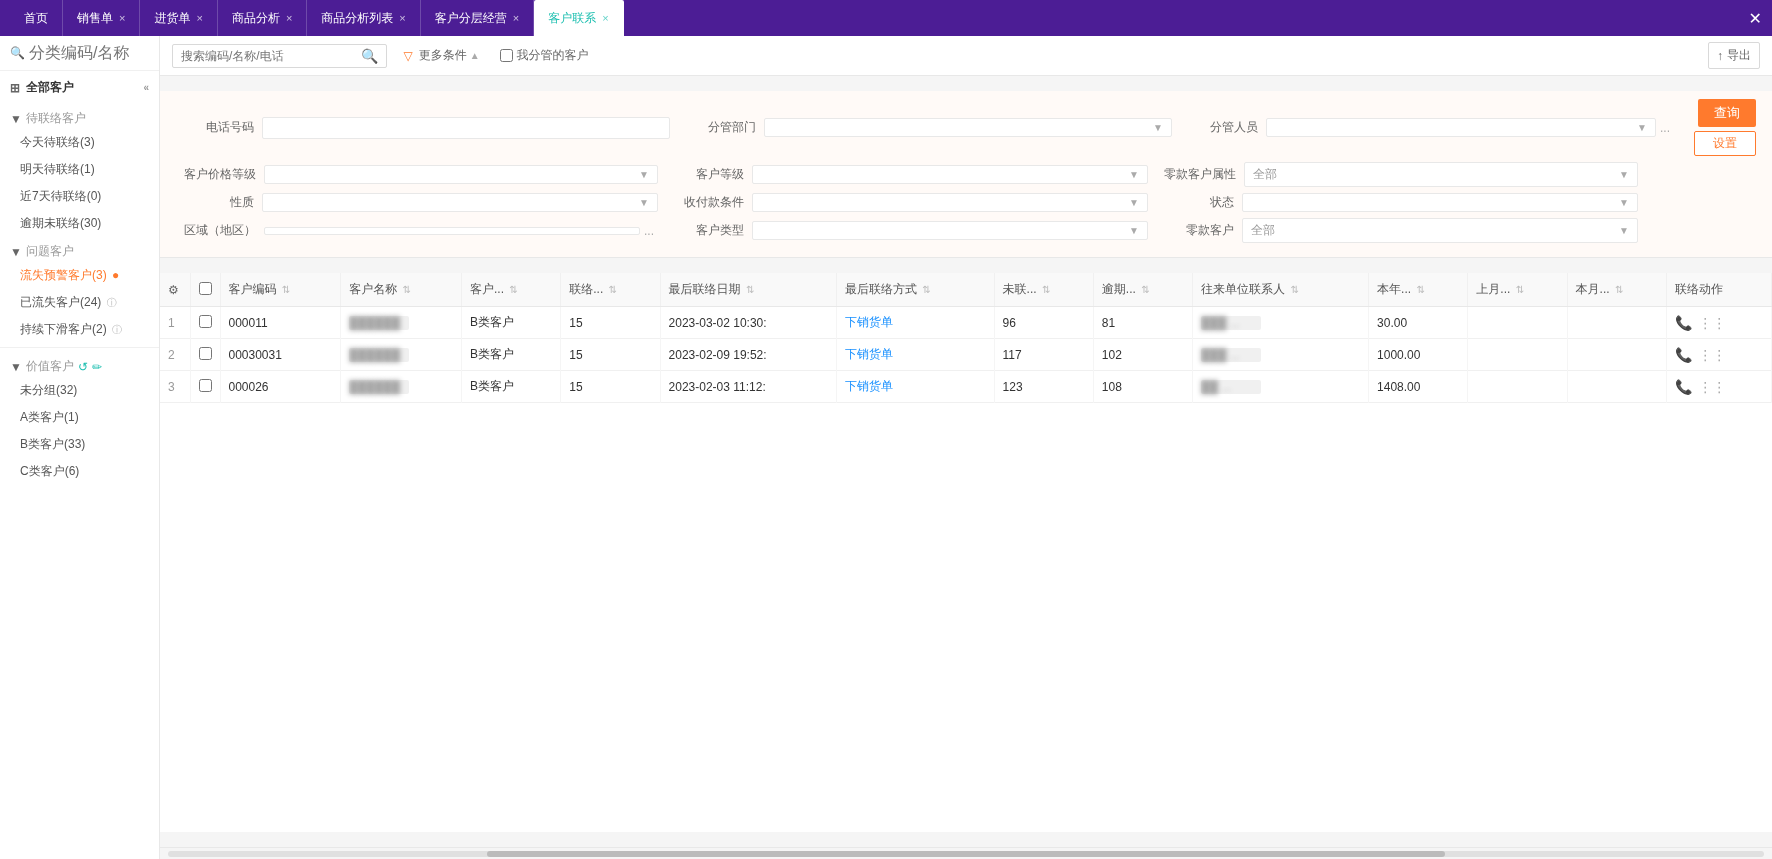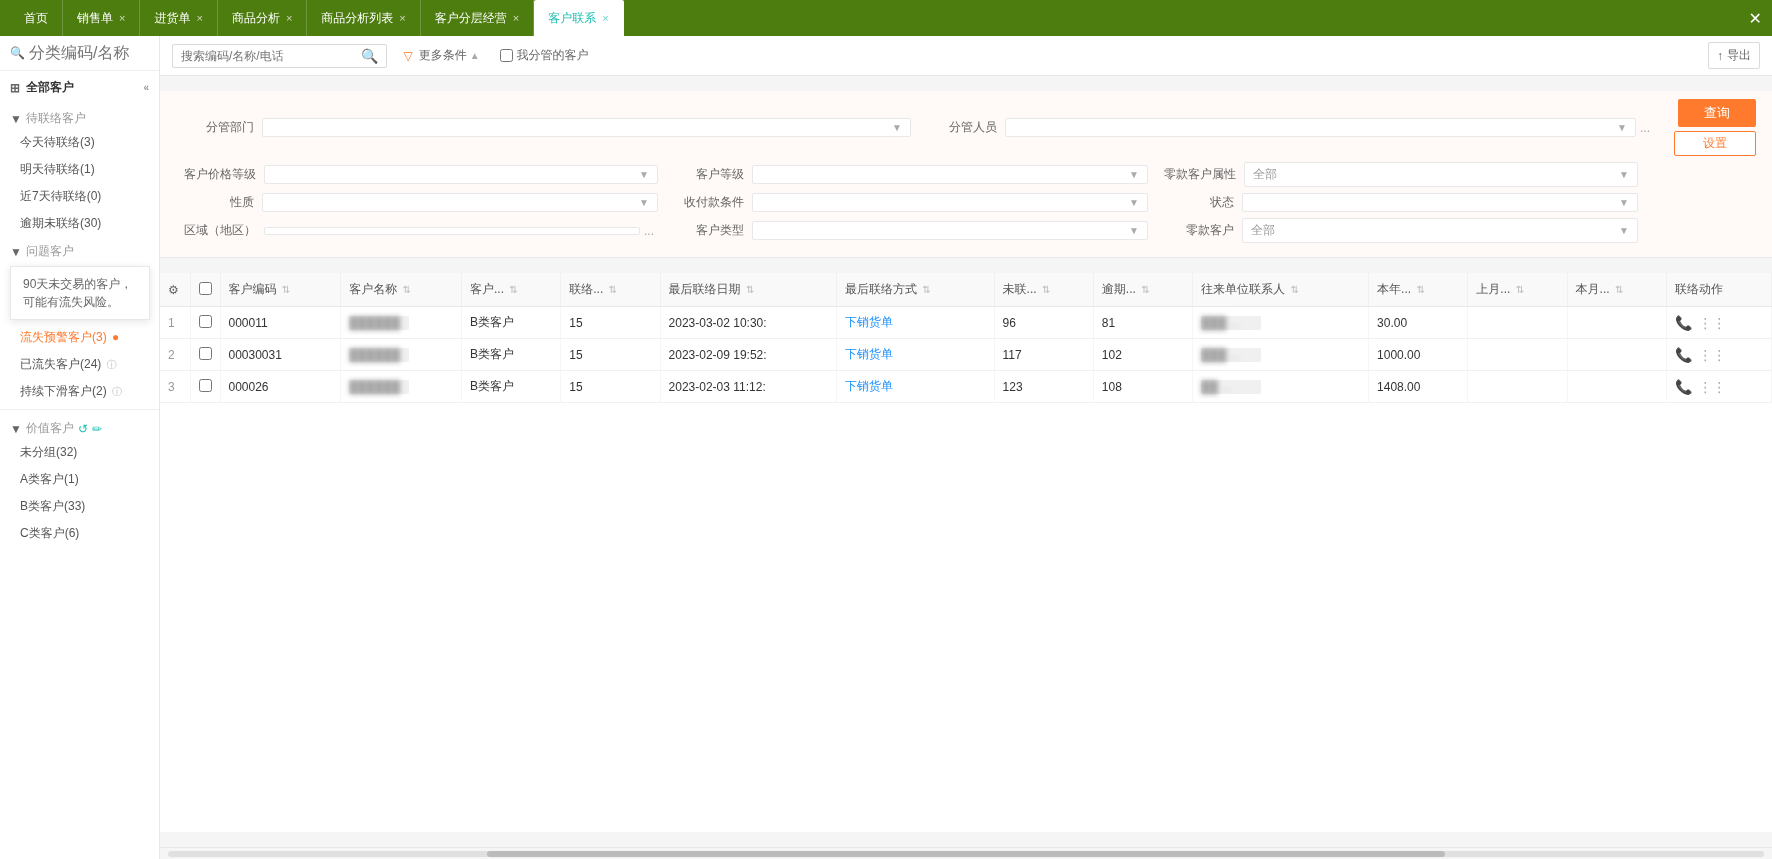--- a/index.html
+++ b/index.html
@@ -1,20 +1,20 @@
 <!DOCTYPE html>
 <html><head>
   <meta charset="utf-8">
   <style>
     * { box-sizing: border-box; margin: 0; padding: 0; font-family: 'Microsoft YaHei', Arial, sans-serif; font-size: 12px; }
     body { background: #f5f5f5; overflow: hidden; width: 1772px; height: 859px; }
 
     
     .top-nav {
-      display: flex; align-items: center; background: #4d7c0f; height: 36px;
+      display: flex; align-items: center; background: #4c1d95; height: 36px;
       padding: 0 10px; color: #fff; user-select: none;
     }
     .top-nav .nav-item {
       display: flex; align-items: center; height: 36px; padding: 0 14px;
       cursor: pointer; font-size: 13px; color: #fff; white-space: nowrap;
       border-right: 1px solid rgba(255,255,255,0.2);
     }
     .top-nav .nav-item.active {
       background: #fff; color: #1dbfb0; border-radius: 2px 2px 0 0;
     }
@@ -99,21 +99,21 @@
     }
     .adv-filter-select .sel-text { flex: 1; color: #999; font-size: 12px; }
     .adv-filter-select .sel-arrow { color: #aaa; font-size: 10px; }
     .adv-filter-more { color: #aaa; cursor: pointer; padding: 0 4px; }
     .adv-query-btn {
       background: #ff7a2d; color: #fff; border: none; border-radius: 2px;
       padding: 5px 16px; cursor: pointer; font-size: 13px; margin-left: 8px;
     }
     .adv-setting-btn {
       background: #fff; color: #ff7a2d; border: 1px solid #ff7a2d; border-radius: 2px;
-      padding: 3px 28px; cursor: pointer; font-size: 12px; margin-left: 4px;
+      padding: 3px 8px; cursor: pointer; font-size: 12px; margin-left: 4px;
     }
     .adv-filter-col { display: flex; align-items: center; flex: 1; min-width: 260px; padding: 0 8px; }
     .adv-filter-btns { display: flex; flex-direction: column; gap: 4px; padding-left: 8px; }
 
     
     .table-container { flex: 1; overflow: auto; background: #fff; }
     table { width: 100%; border-collapse: collapse; font-size: 12px; }
     thead tr { background: #f9f9f9; }
     thead th {
       padding: 8px 8px; text-align: left; border-bottom: 1px solid #e8e8e8;
@@ -240,23 +240,20 @@
       <span>近7天待联络(0)</span>
     </div>
     <div class="sidebar-item">
       <span>逾期未联络(30)</span>
     </div>
 
     <div class="sidebar-group-label">
       <span class="arrow">▼</span>
       <span>问题客户</span>
     </div>
-    <div class="tooltip-box">
-      <span>90天未交易的客户，可能有流失风险。</span>
-    </div>
     <div class="sidebar-item active">
       <span>流失预警客户(3)</span>
       <span style="color:#ff7a2d; margin-left:2px;">●</span>
     </div>
     <div class="sidebar-item">
       <span>已流失客户(24)</span>
       <span style="color:#bbb; margin-left:2px; font-size:10px;">ⓘ</span>
     </div>
     <div class="sidebar-item">
       <span>持续下滑客户(2)</span>
@@ -304,20 +301,24 @@
       <div class="filter-spacer"></div>
       <div class="export-btn">
         <span>↑</span>
         <span>导出</span>
       </div>
     </div>
 
     <div class="adv-filter">
 
       <div class="adv-filter-row">
+        <div class="adv-filter-col">
+          <span class="adv-filter-label">电话号码</span>
+          <input class="adv-filter-input" type="text" style="">
+        </div>
         <div class="adv-filter-col">
           <span class="adv-filter-label">分管部门</span>
           <div class="adv-filter-select" style="flex:1;">
             <span class="sel-text"></span>
             <span class="sel-arrow">▼</span>
           </div>
         </div>
         <div class="adv-filter-col">
           <span class="adv-filter-label">分管人员</span>
           <div class="adv-filter-select" style="flex:1;">

